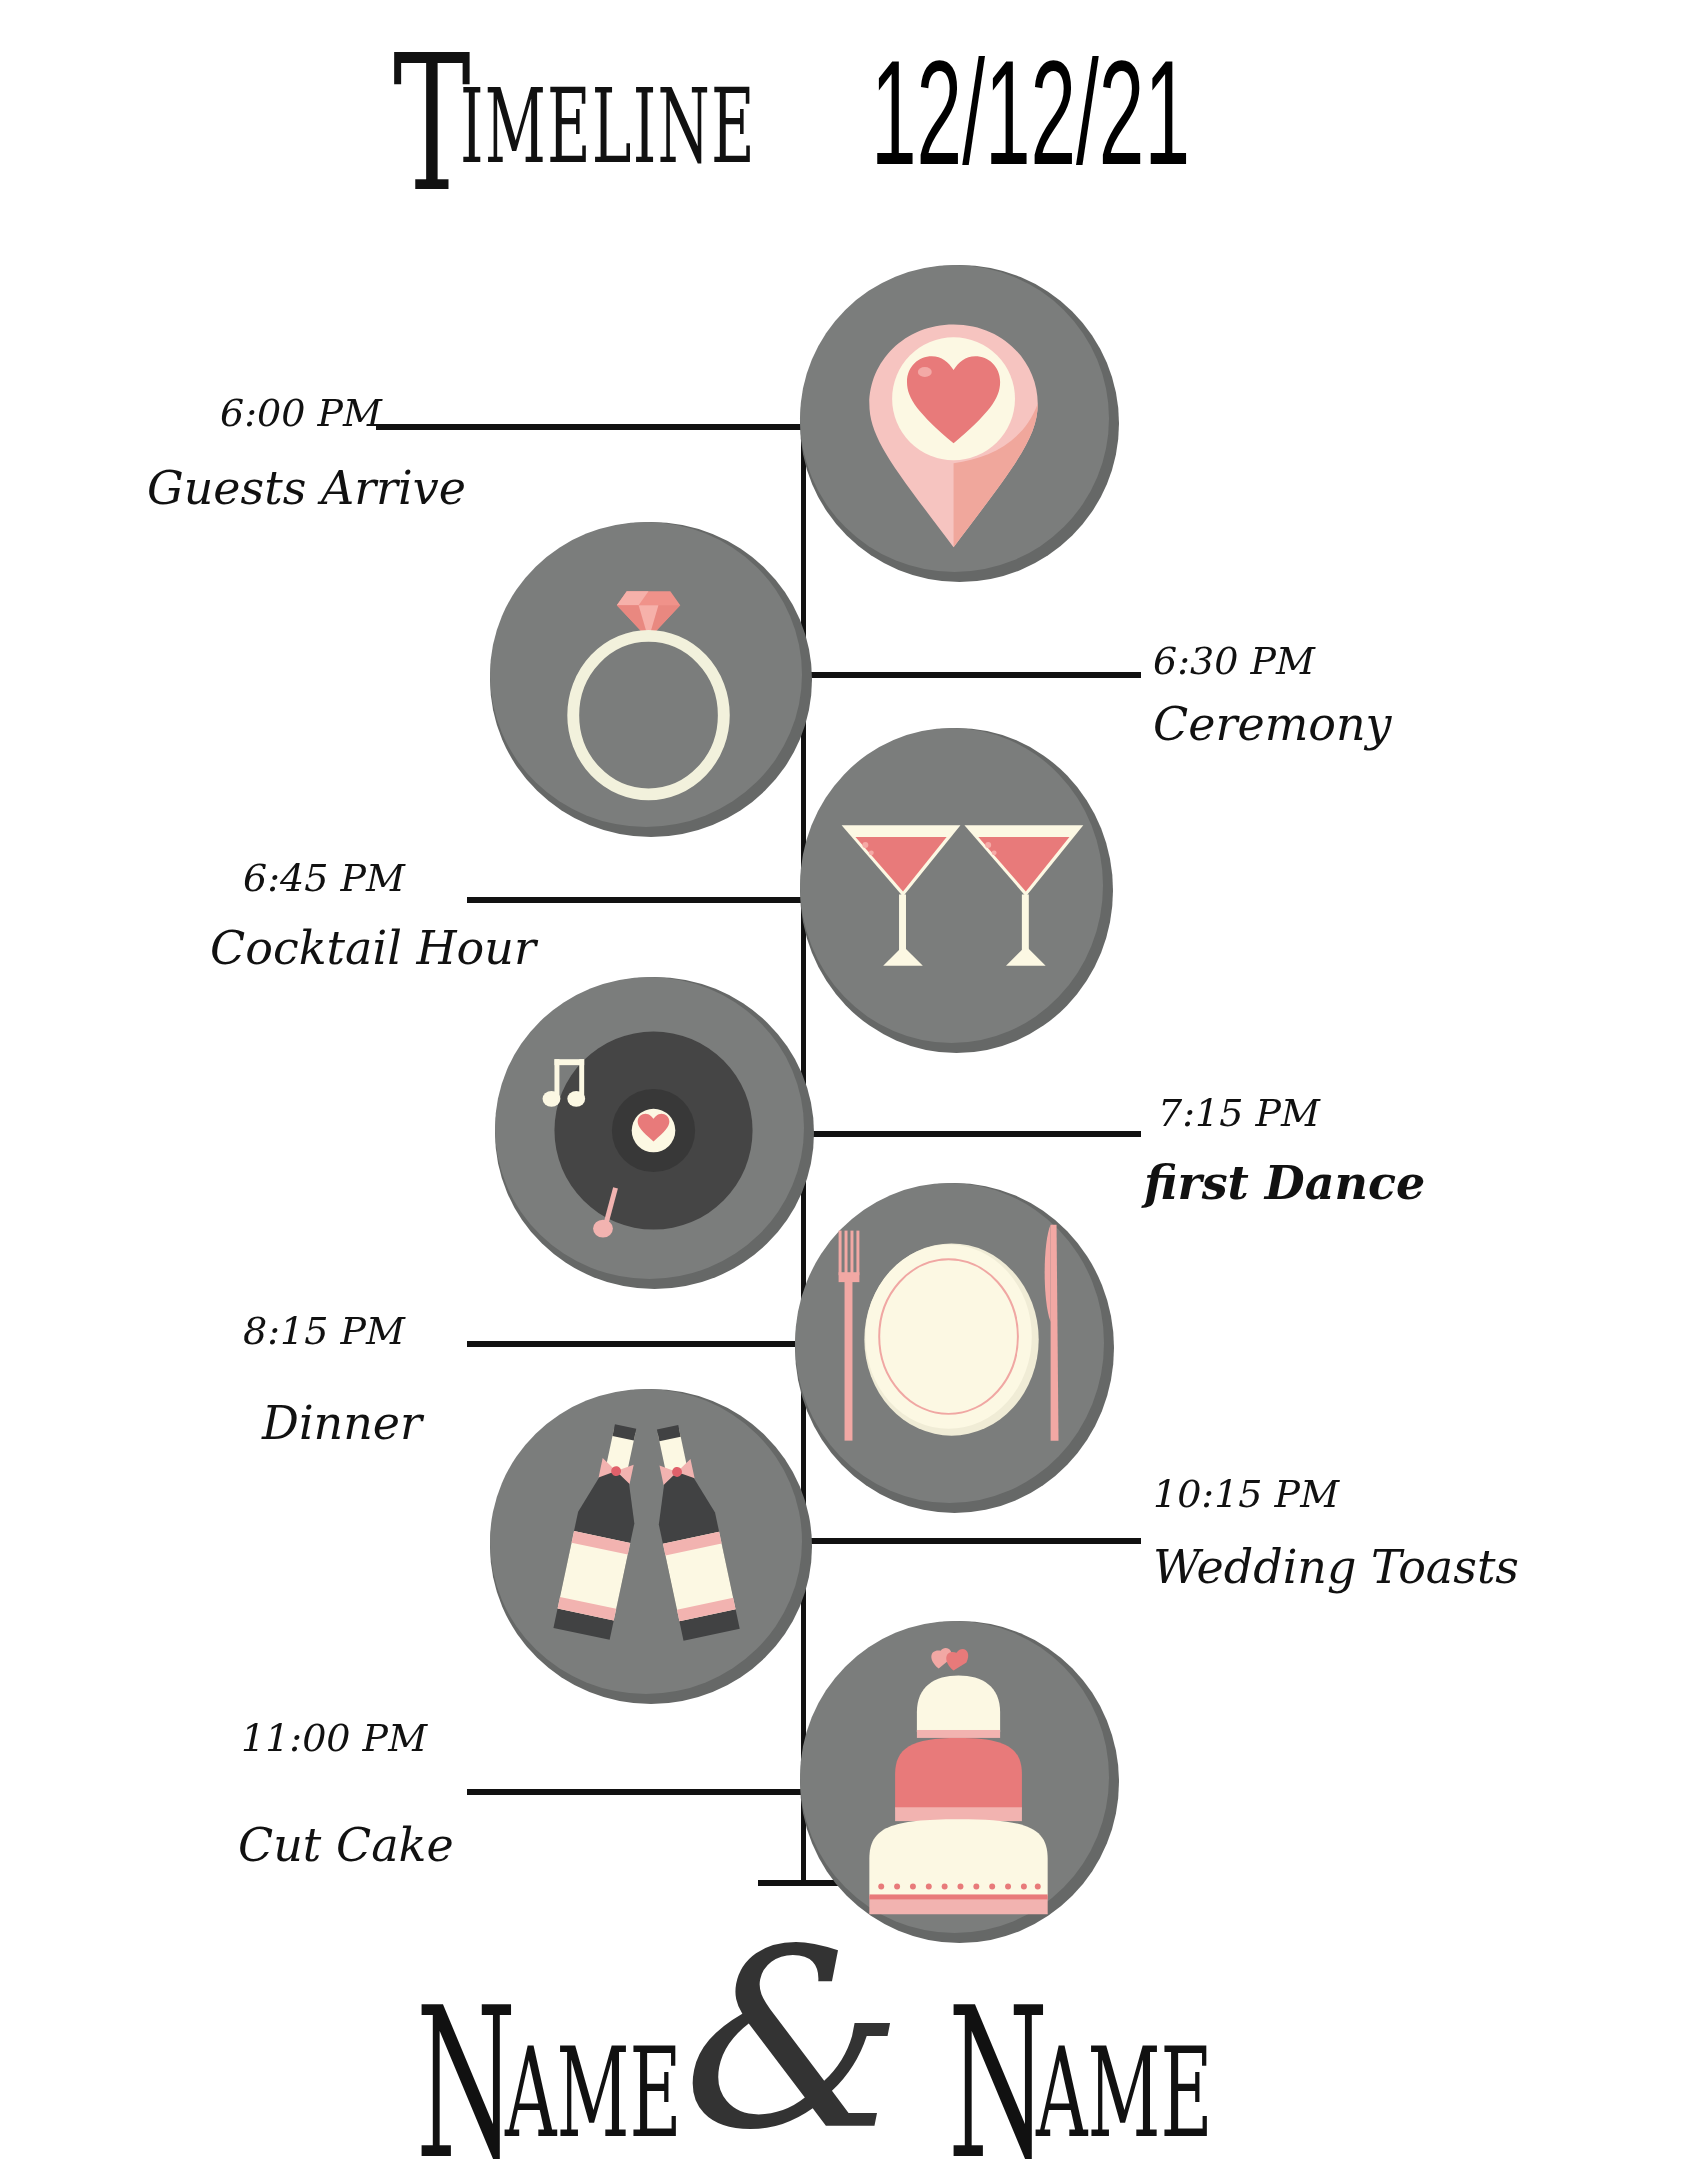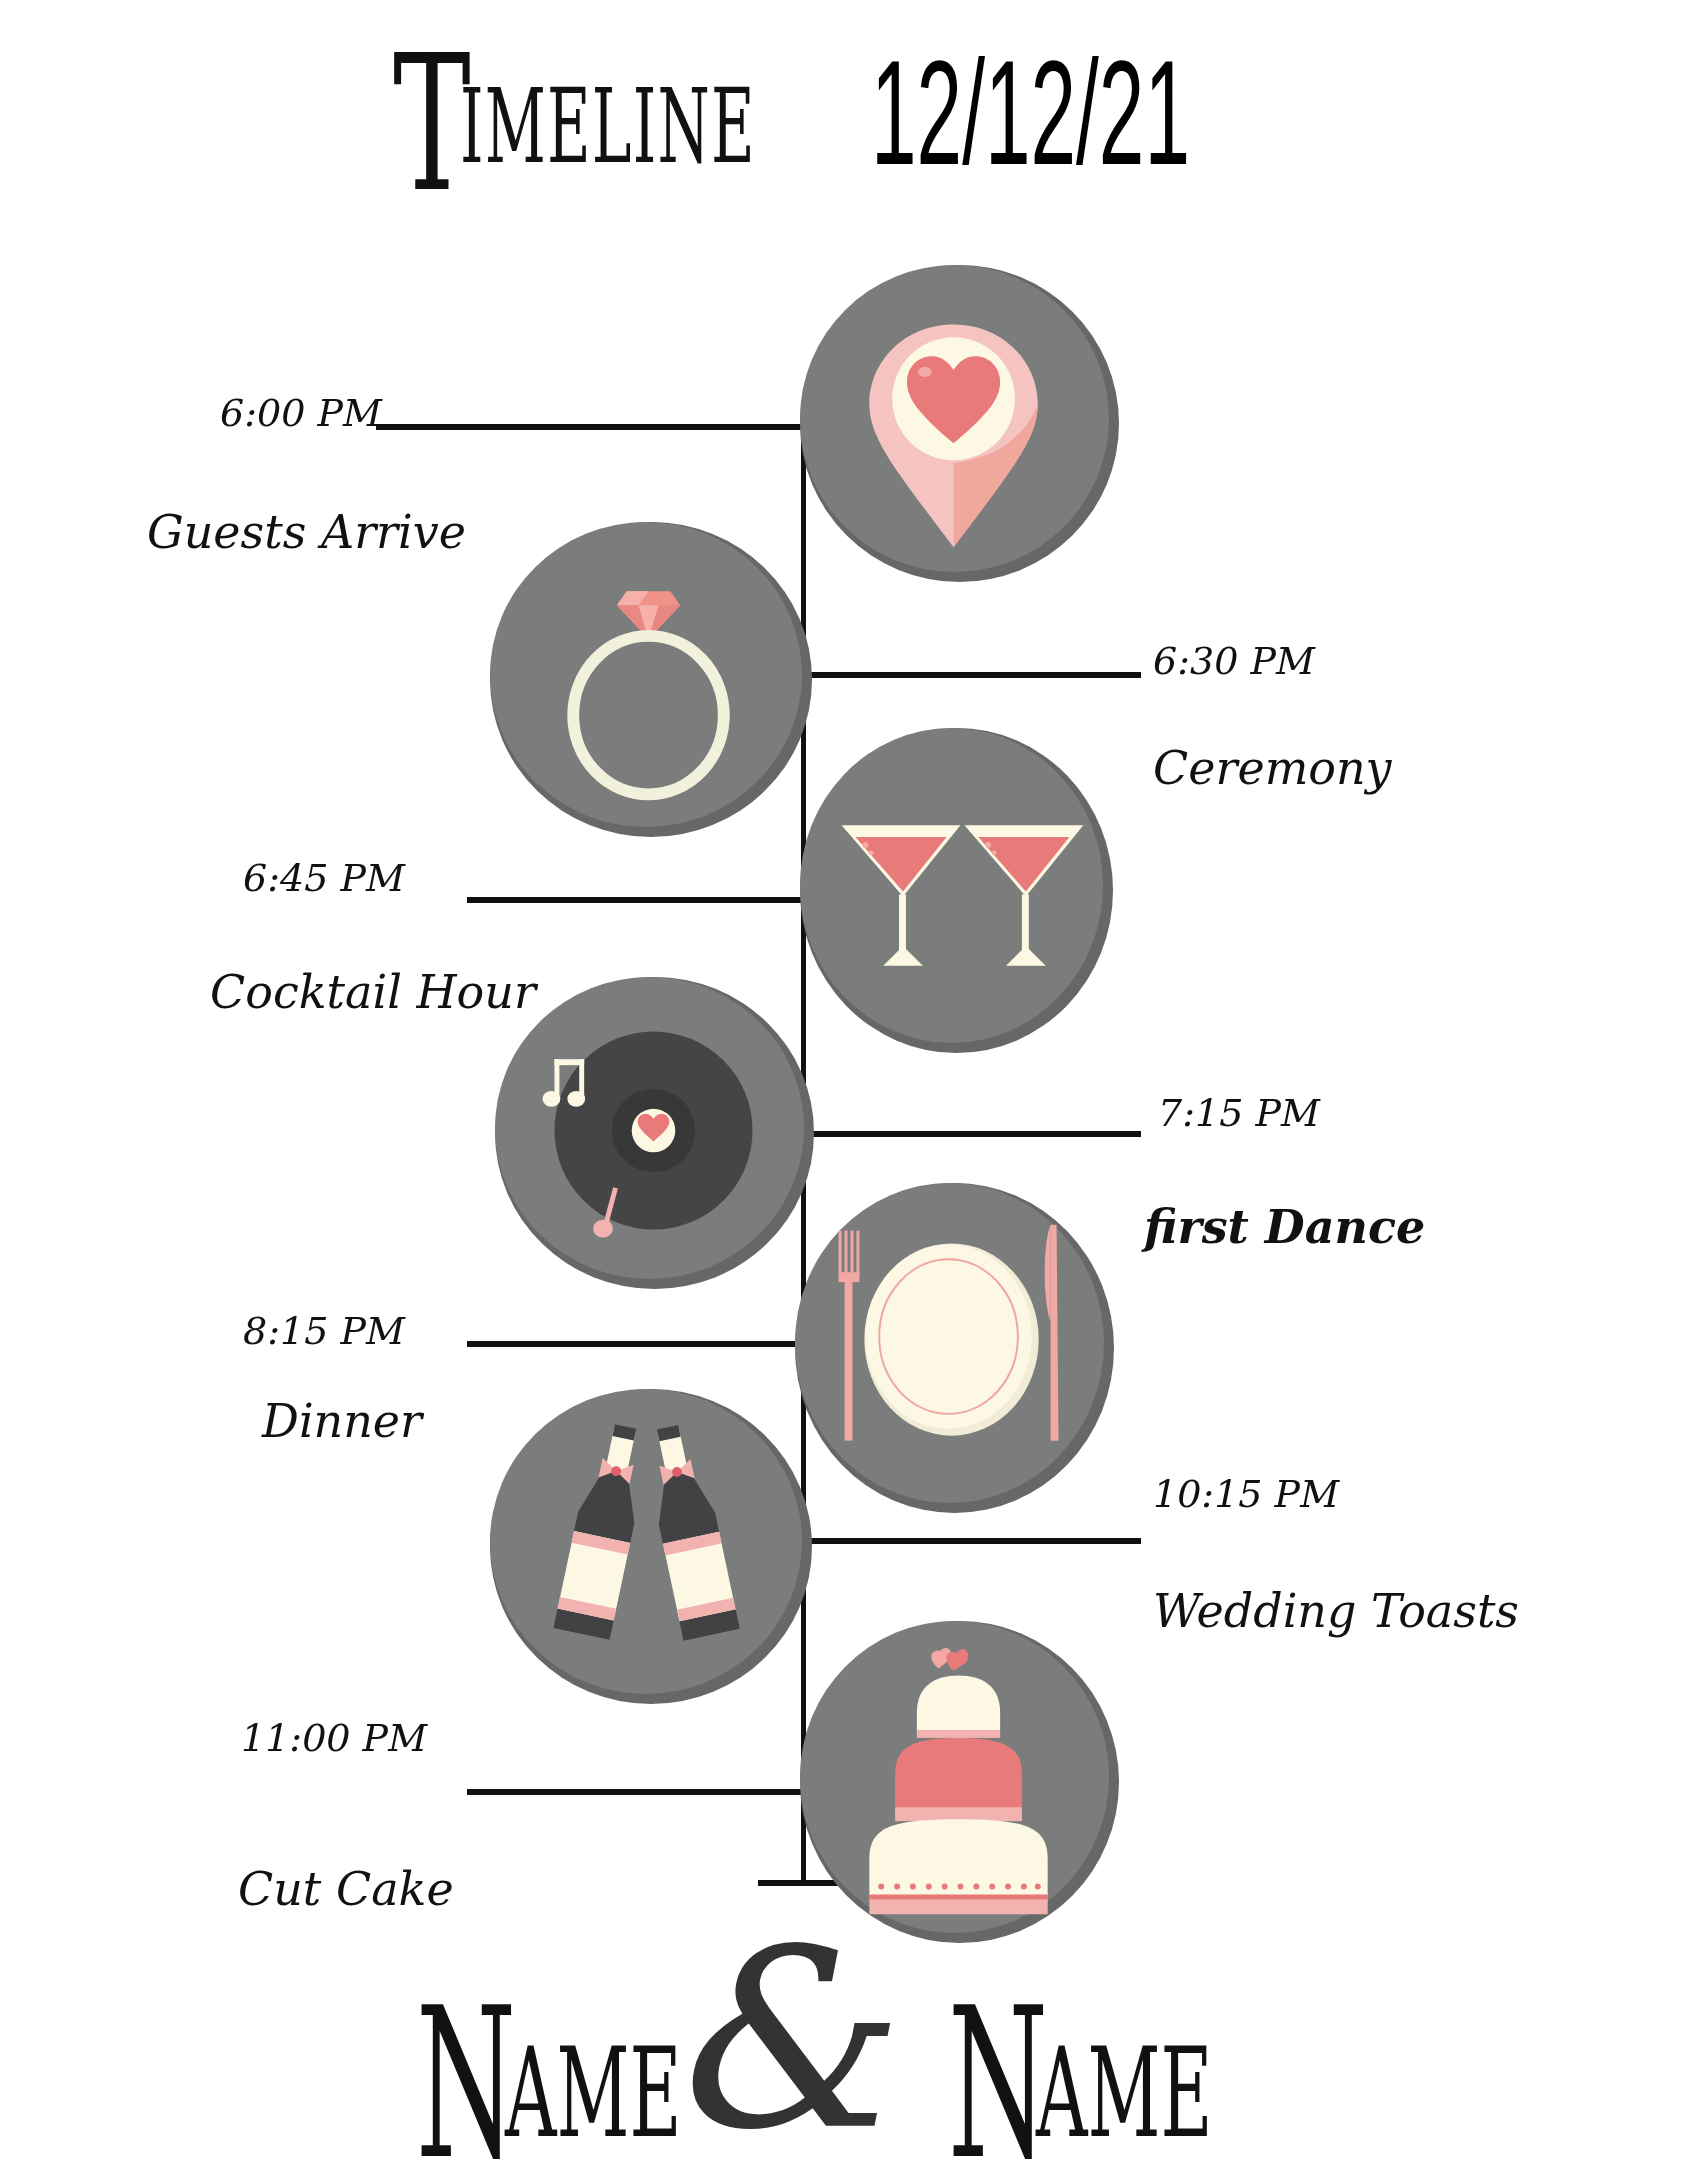--- a/index.html
+++ b/index.html
@@ -4,21 +4,21 @@
 <style>
   html, body { margin: 0; padding: 0; background: #ffffff; }
   body { width: 1683px; height: 2178px; position: relative; overflow: hidden; }
   .abs { position: absolute; }
   .serif { font-family: "DejaVu Serif", "Liberation Serif", serif; color: #111; }
   .script { font-family: "DejaVu Serif", "Liberation Serif", serif; font-style: italic; color: #111; white-space: nowrap; }
   .title-T { font-size: 188px; line-height: 1; transform: scaleX(0.62); transform-origin: left top; }
   .title-rest { font-size: 103px; line-height: 1; transform: scaleX(0.58); transform-origin: left top; letter-spacing: 2px; }
   .date { font-size: 149px; line-height: 1; transform: scaleX(0.55); transform-origin: left top; font-family: "Liberation Sans", sans-serif; font-weight: normal; }
   .time { font-size: 38px; line-height: 1; }
-  .label { font-size: 46px; line-height: 1; margin-top: 44px; }
+  .label { font-size: 46px; line-height: 1; }
   .hline { background: #111; height: 6px; }
   .vline { background: #111; width: 5px; }
   .circle { position: absolute; border-radius: 50%; background: #666867; }
   .circle .face { position: absolute; left: 0; top: 0; width: calc(100% - 10px); height: calc(100% - 10px); border-radius: 50%; background: #7b7d7c; }
   .circle svg { position: absolute; left: 0; top: 0; width: 100%; height: 100%; }
   .name-N { font-size: 208px; line-height: 1; transform: scaleX(0.55); transform-origin: left top; }
   .name-rest { font-size: 123px; line-height: 1; transform: scaleX(0.58); transform-origin: left top; }
 </style>
 </head>
 <body>
@@ -51,21 +51,21 @@
 <div>
   <span class="abs script time" style="left:243px; top:859px;">6:45 PM</span>
   <span class="abs script label" style="left:210px; top:925px;text-align:right;">Cocktail Hour</span>
 </div>
 <div>
   <span class="abs script time" style="left:1158px; top:1094px;">7:15 PM</span>
   <span class="abs script label" style="left:1144px; top:1160px;font-weight:bold;">first Dance</span>
 </div>
 <div>
   <span class="abs script time" style="left:243px; top:1312px;">8:15 PM</span>
-  <span class="abs script label" style="left:262px; top:1354px;font-style:italic;">Dinner</span>
+  <span class="abs script label" style="left:262px; top:1400px;font-style:italic;">Dinner</span>
 </div>
 <div>
   <span class="abs script time" style="left:1153px; top:1475px;">10:15 PM</span>
   <span class="abs script label" style="left:1153px; top:1544px;">Wedding Toasts</span>
 </div>
 <div>
   <span class="abs script time" style="left:231px; top:1719px;margin-left:10px;">11:00 PM</span>
   <span class="abs script label" style="left:238px; top:1822px;">Cut Cake</span>
 </div>
 

